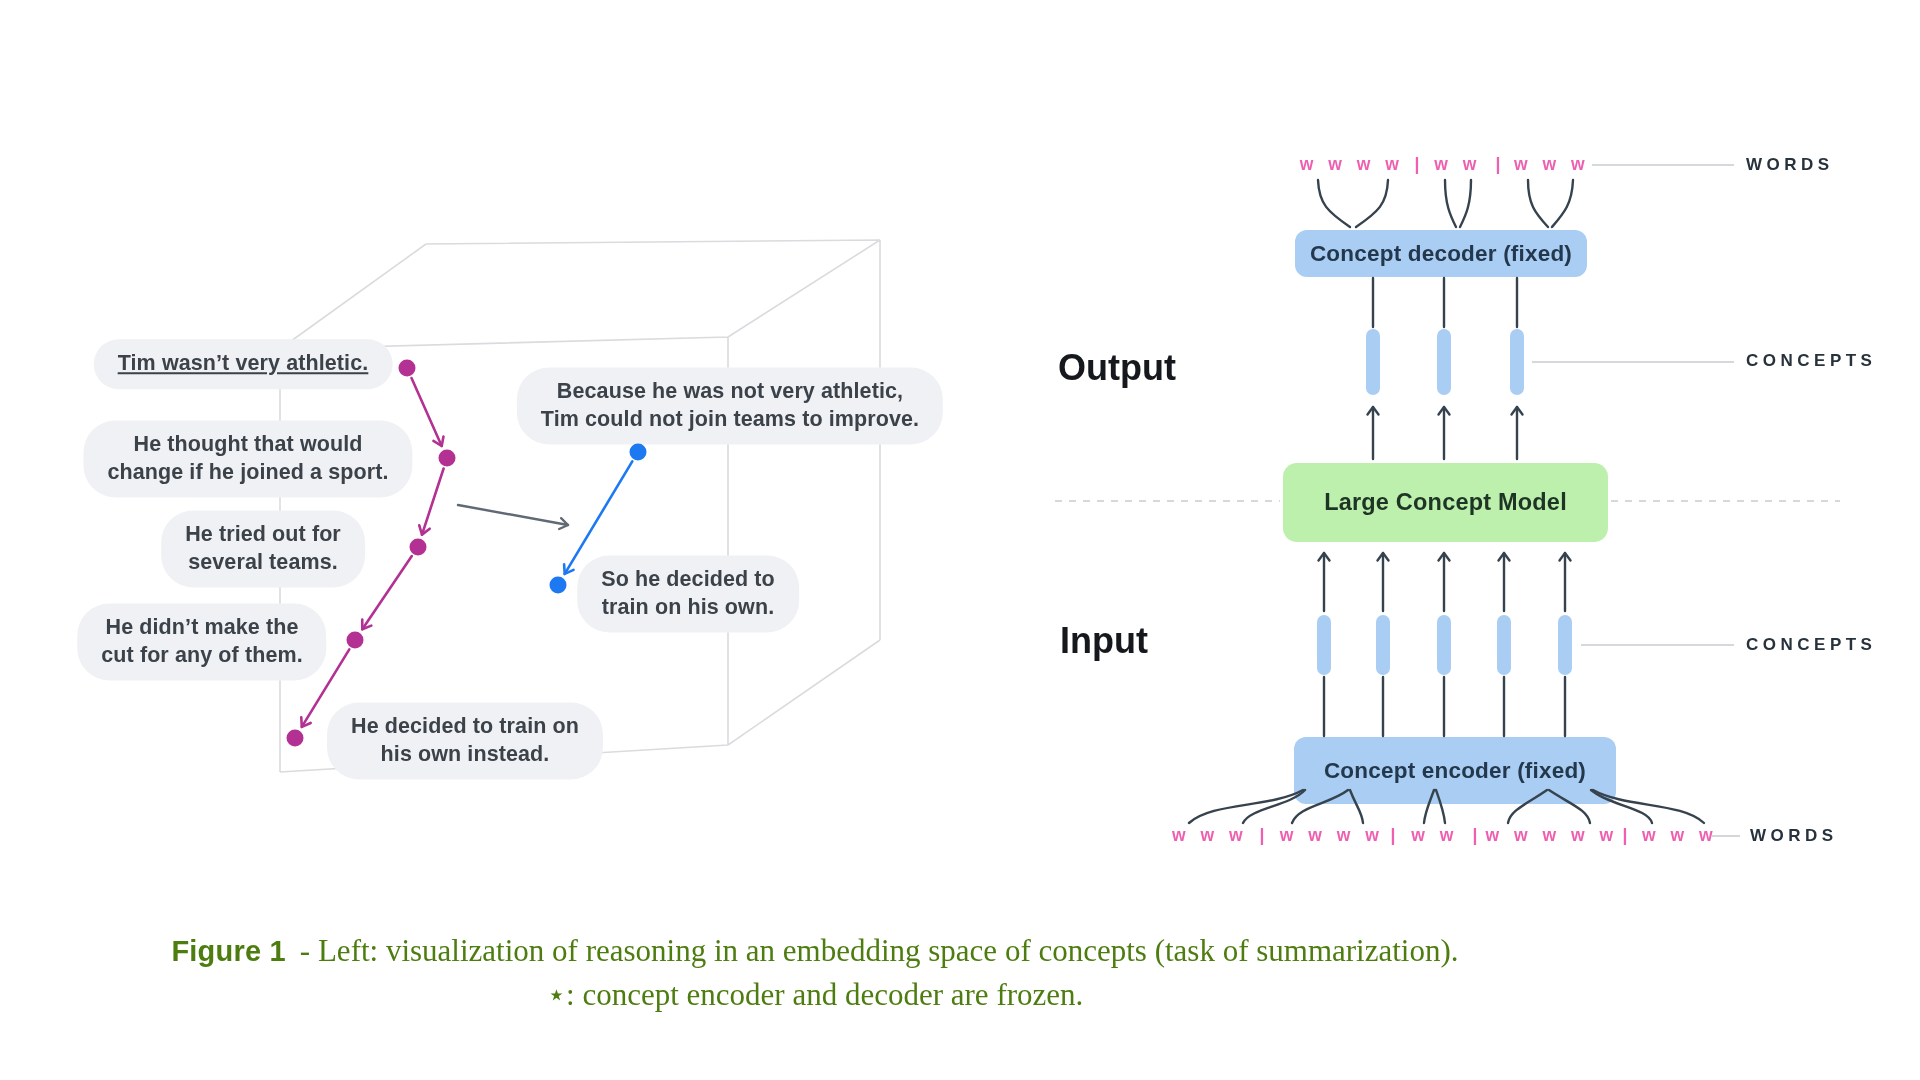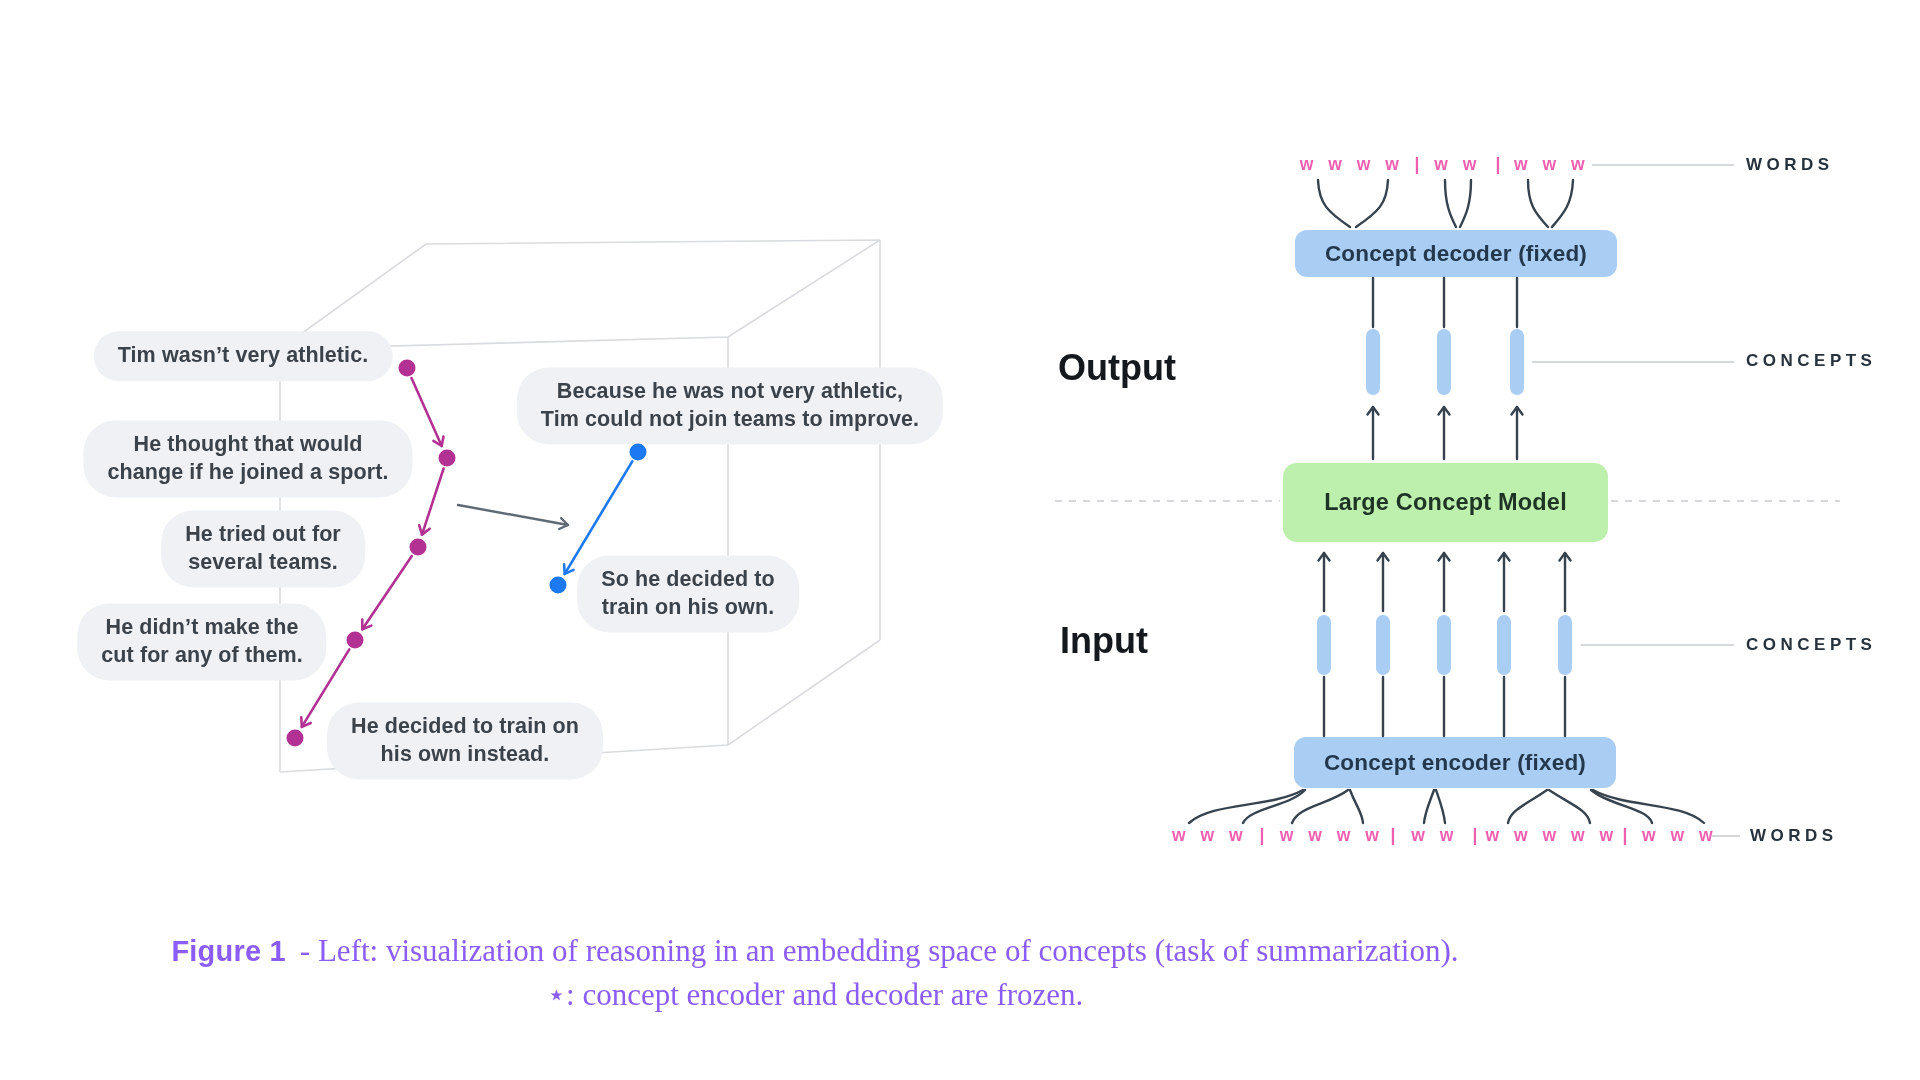--- a/index.html
+++ b/index.html
@@ -24,54 +24,54 @@
 
   
   .sidelabel{position:absolute;color:#27323c;font-size:17px;font-weight:800;letter-spacing:4.5px;}
 
   
   .wgroup,.wpipe{position:absolute;transform:translateX(-50%);color:#ef5faf;font-size:17.5px;
                  font-weight:800;letter-spacing:1.5px;word-spacing:7px;white-space:nowrap;}
   .wpipe{letter-spacing:0;word-spacing:0;}
 
   
-  .caption{position:absolute;left:70px;top:929px;width:1490px;text-align:center;color:#8b5cf6;
+  .caption{position:absolute;left:70px;top:929px;width:1490px;text-align:center;color:#4d7c0f;
            font-family:"Liberation Serif",serif;}
   .caption .cline{font-size:31px;line-height:1.42;}
   .figlabel{font-family:"Liberation Sans",sans-serif;font-weight:800;font-size:29px;
             letter-spacing:.2px;margin-right:14px;}
   .smallcaps{font-variant:small-caps;letter-spacing:.5px;}
 </style>
 </head>
 <body>
 
 <div class="stage">
 
   <svg class="layer" viewBox="0 0 1920 1080">
     <path d="M426 244 L880 240 M426 244 L280 349 M280 349 L728 337 M728 337 L880 240
              M280 349 L280 772 M280 772 L728 745 M728 337 L728 745 M880 240 L880 640 M880 640 L728 745" fill="none" stroke="#d9dbde" stroke-width="1.6"></path>
   </svg>
 
-  <div class="bubble" style="left:243px;top:356px;">Tim wasn’t very athletic.</div>
+  <div class="bubble" style="left:243px;top:364px;text-decoration:underline;">Tim wasn’t very athletic.</div>
   <div class="bubble" style="left:248px;top:459px;">He thought that would
 change if he joined a sport.</div>
   <div class="bubble" style="left:263px;top:549px;">He tried out for
 several teams.</div>
   <div class="bubble" style="left:202px;top:642px;">He didn’t make the
 cut for any of them.</div>
   <div class="bubble" style="left:465px;top:741px;">He decided to train on
 his own instead.</div>
   <div class="bubble" style="left:730px;top:406px;">Because he was not very athletic,
 Tim could not join teams to improve.</div>
   <div class="bubble" style="left:688px;top:594px;">So he decided to
 train on his own.</div>
 
-  <div class="archbox box-blue" style="left:1295px;top:230px;width:322px;height:47px;">Concept decoder (fixed)</div>
+  <div class="archbox box-blue" style="left:1295px;top:230px;width:292px;height:47px;">Concept decoder (fixed)</div>
   <div class="archbox box-green" style="left:1283px;top:463px;width:325px;height:79px;">Large Concept Model</div>
-  <div class="archbox box-blue" style="left:1294px;top:737px;width:322px;height:51px;">Concept encoder (fixed)</div>
+  <div class="archbox box-blue" style="left:1294px;top:737px;width:322px;height:67px;">Concept encoder (fixed)</div>
 
   <div class="sectionlabel" style="left:1168px;top:347px;">Output</div>
   <div class="sectionlabel" style="left:1170px;top:620px;">Input</div>
 
   <div class="sidelabel" style="left:1746px;top:155px;">WORDS</div>
   <div class="sidelabel" style="left:1746px;top:351px;">CONCEPTS</div>
   <div class="sidelabel" style="left:1746px;top:635px;">CONCEPTS</div>
   <div class="sidelabel" style="left:1750px;top:826px;">WORDS</div>
 
   <div class="wgroup" style="left:1350px;top:154px;">w w w w</div>

